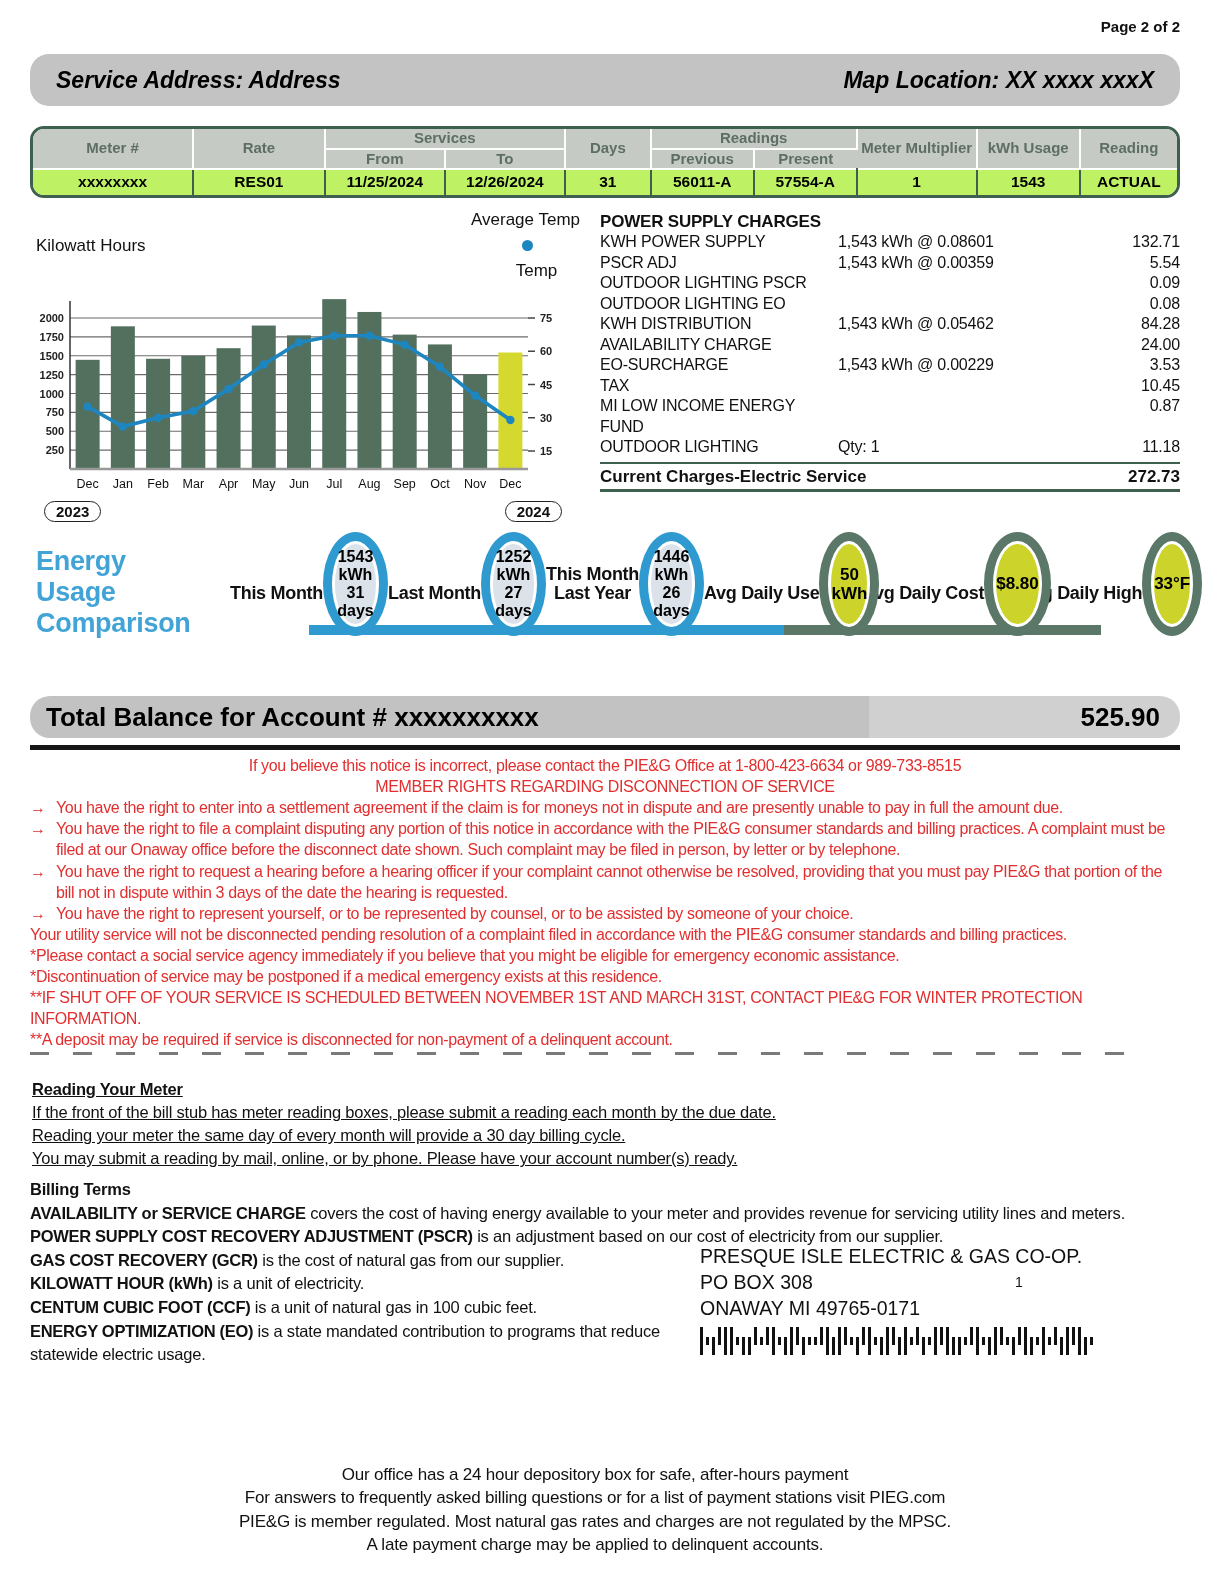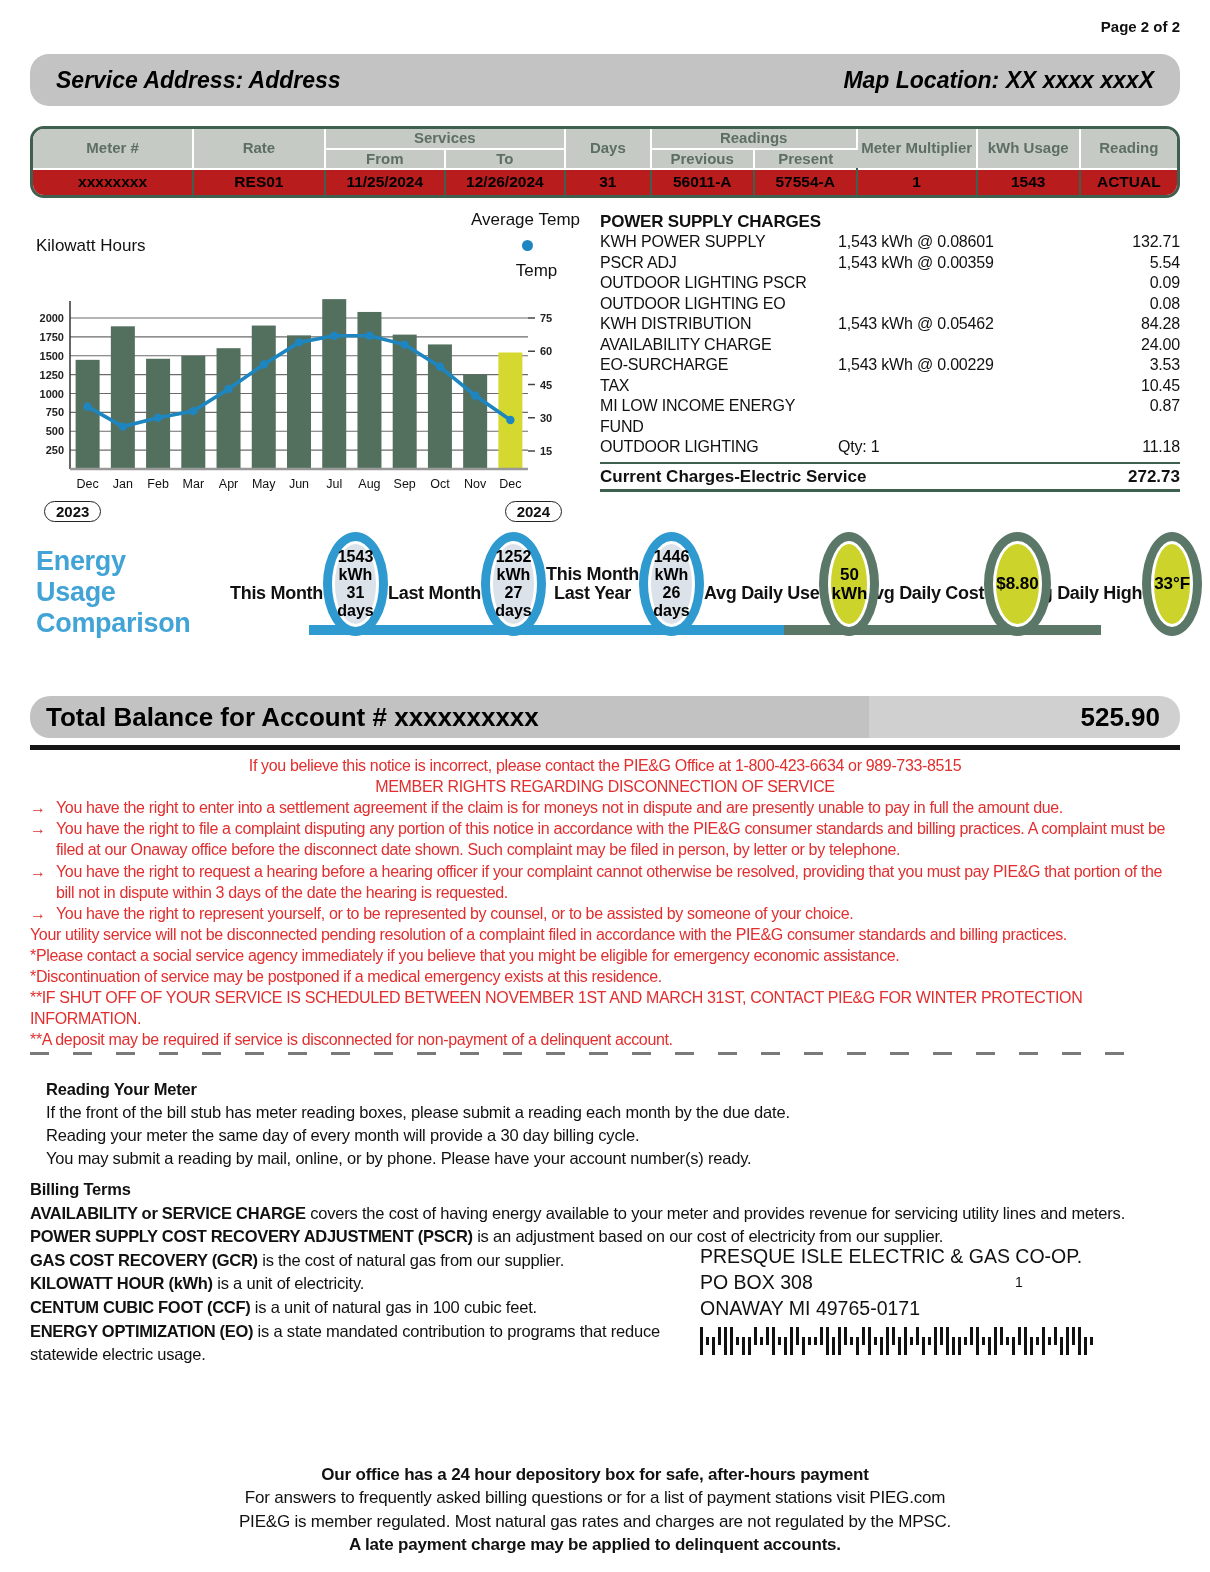--- a/index.html
+++ b/index.html
@@ -22,21 +22,21 @@
   
   .meter-wrap { margin-top:20px; border:3px solid #40604f; border-radius:14px; overflow:hidden; background:#fff; }
   table.meter { width:100%; border-collapse:collapse; table-layout:fixed; }
   table.meter th {
     background:#c6cac5; color:#5d6f64; font-size:15px; font-weight:bold;
     border-right:2px solid #fff; padding:1px 2px; line-height:1.1; text-align:center; vertical-align:middle;
   }
   table.meter tr.sub th { border-top:2px solid #fff; }
   table.meter th:last-child { border-right:none; }
   table.meter td {
-    background:#b91c1c; color:#000; font-size:15.5px; font-weight:bold; text-align:center;
+    background:#bef264; color:#000; font-size:15.5px; font-weight:bold; text-align:center;
     padding:3px 2px 4px; border-right:2px solid #40604f; border-top:2px solid #fff;
   }
   table.meter td:last-child { border-right:none; }
 
   
   .mid-row { display:flex; margin-top:12px; gap:10px; }
   .chart-block { width:560px; flex:none; }
   .chart-titles { display:flex; justify-content:space-between; align-items:center; font-size:17px; padding:0 10px 2px 6px; }
   .chart-legend { display:flex; align-items:center; gap:10px;flex-direction:column; }
   .legend-dot { width:11px; height:11px; border-radius:50%; background:#1d86c0; display:inline-block; margin-left:4px;}
@@ -86,34 +86,34 @@
   
   .notice { margin-top:5px; color:#e22e2e; font-size:16px; line-height:1.32; letter-spacing:-0.35px; }
   .notice .centered { text-align:center; }
   .notice-bullet { display:flex; }
   .notice-bullet .arrow { width:26px; flex:none; }
   .notice-bullet .b-text { flex:1; }
 
   
   .dashes { position:absolute; left:30px; right:68px; top:1052px; height:3px;
     background:repeating-linear-gradient(to right,#7a7a7a 0 19px,transparent 19px 43px); }
-  .reading-block { position:absolute; left:46px; top:1078px; width:900px; font-size:16.5px; line-height:1.4; letter-spacing:-0.2px;}
+  .reading-block { position:absolute; left:32px; top:1078px; width:900px; font-size:16.5px; line-height:1.4; letter-spacing:-0.2px;text-decoration:underline;}
   .block-title { font-weight:bold; }
   .billing-block { position:absolute; left:30px; top:1178px; width:1130px; font-size:16.5px; line-height:1.43; letter-spacing:-0.2px;}
   .billing-block .term-line b { letter-spacing:-0.3px; }
   .billing-block .term-line:last-child { max-width:670px; }
 
   .company-block { position:absolute; left:700px; top:1244px; font-size:19.5px; line-height:1.33; }
   .po-line { position:relative; }
   .po-marker { position:absolute; left:315px; top:3px; font-size:14px; }
   .barcode { margin-top:5px; }
 
   .footer { position:absolute; left:30px; top:1463px; width:1130px; text-align:center;
     font-size:17px; line-height:1.37; letter-spacing:-0.2px; }
-  .footer .bold { font-weight:bold; }
+  .footer .bold { font-weight:normal; }
 
   
   svg text { font-family:"Liberation Sans","DejaVu Sans",sans-serif; }
 </style>
 </head>
 <body>
 
 <div class="page">
   <div class="content">
     <div class="page-num">Page 2 of 2</div>

